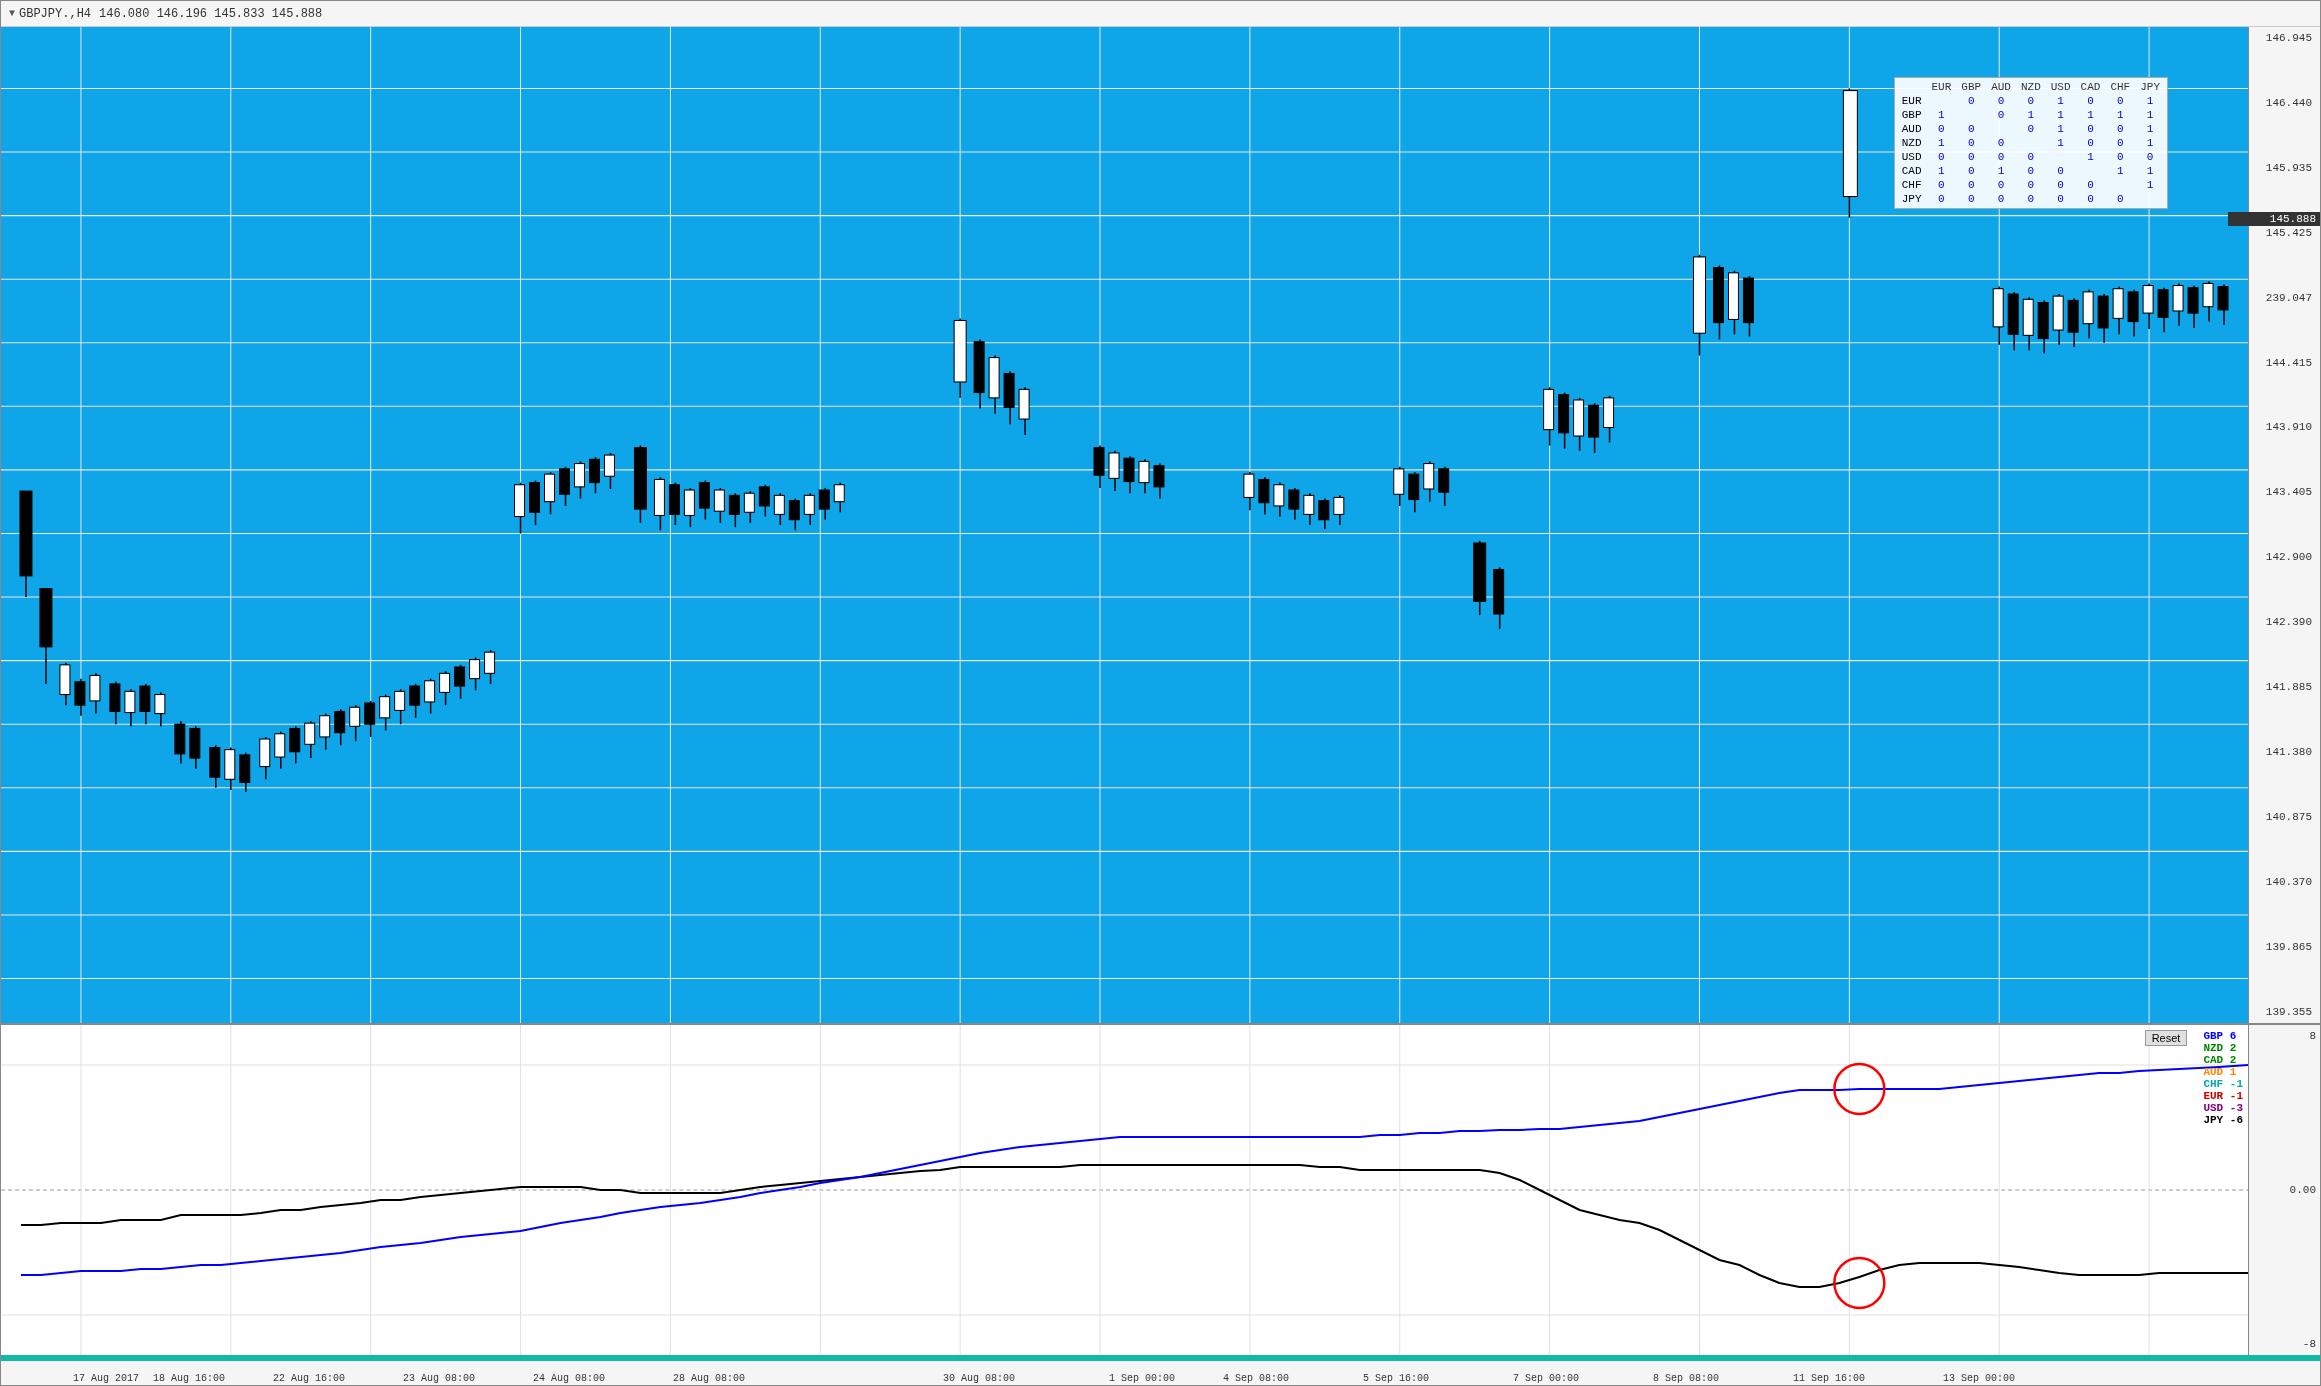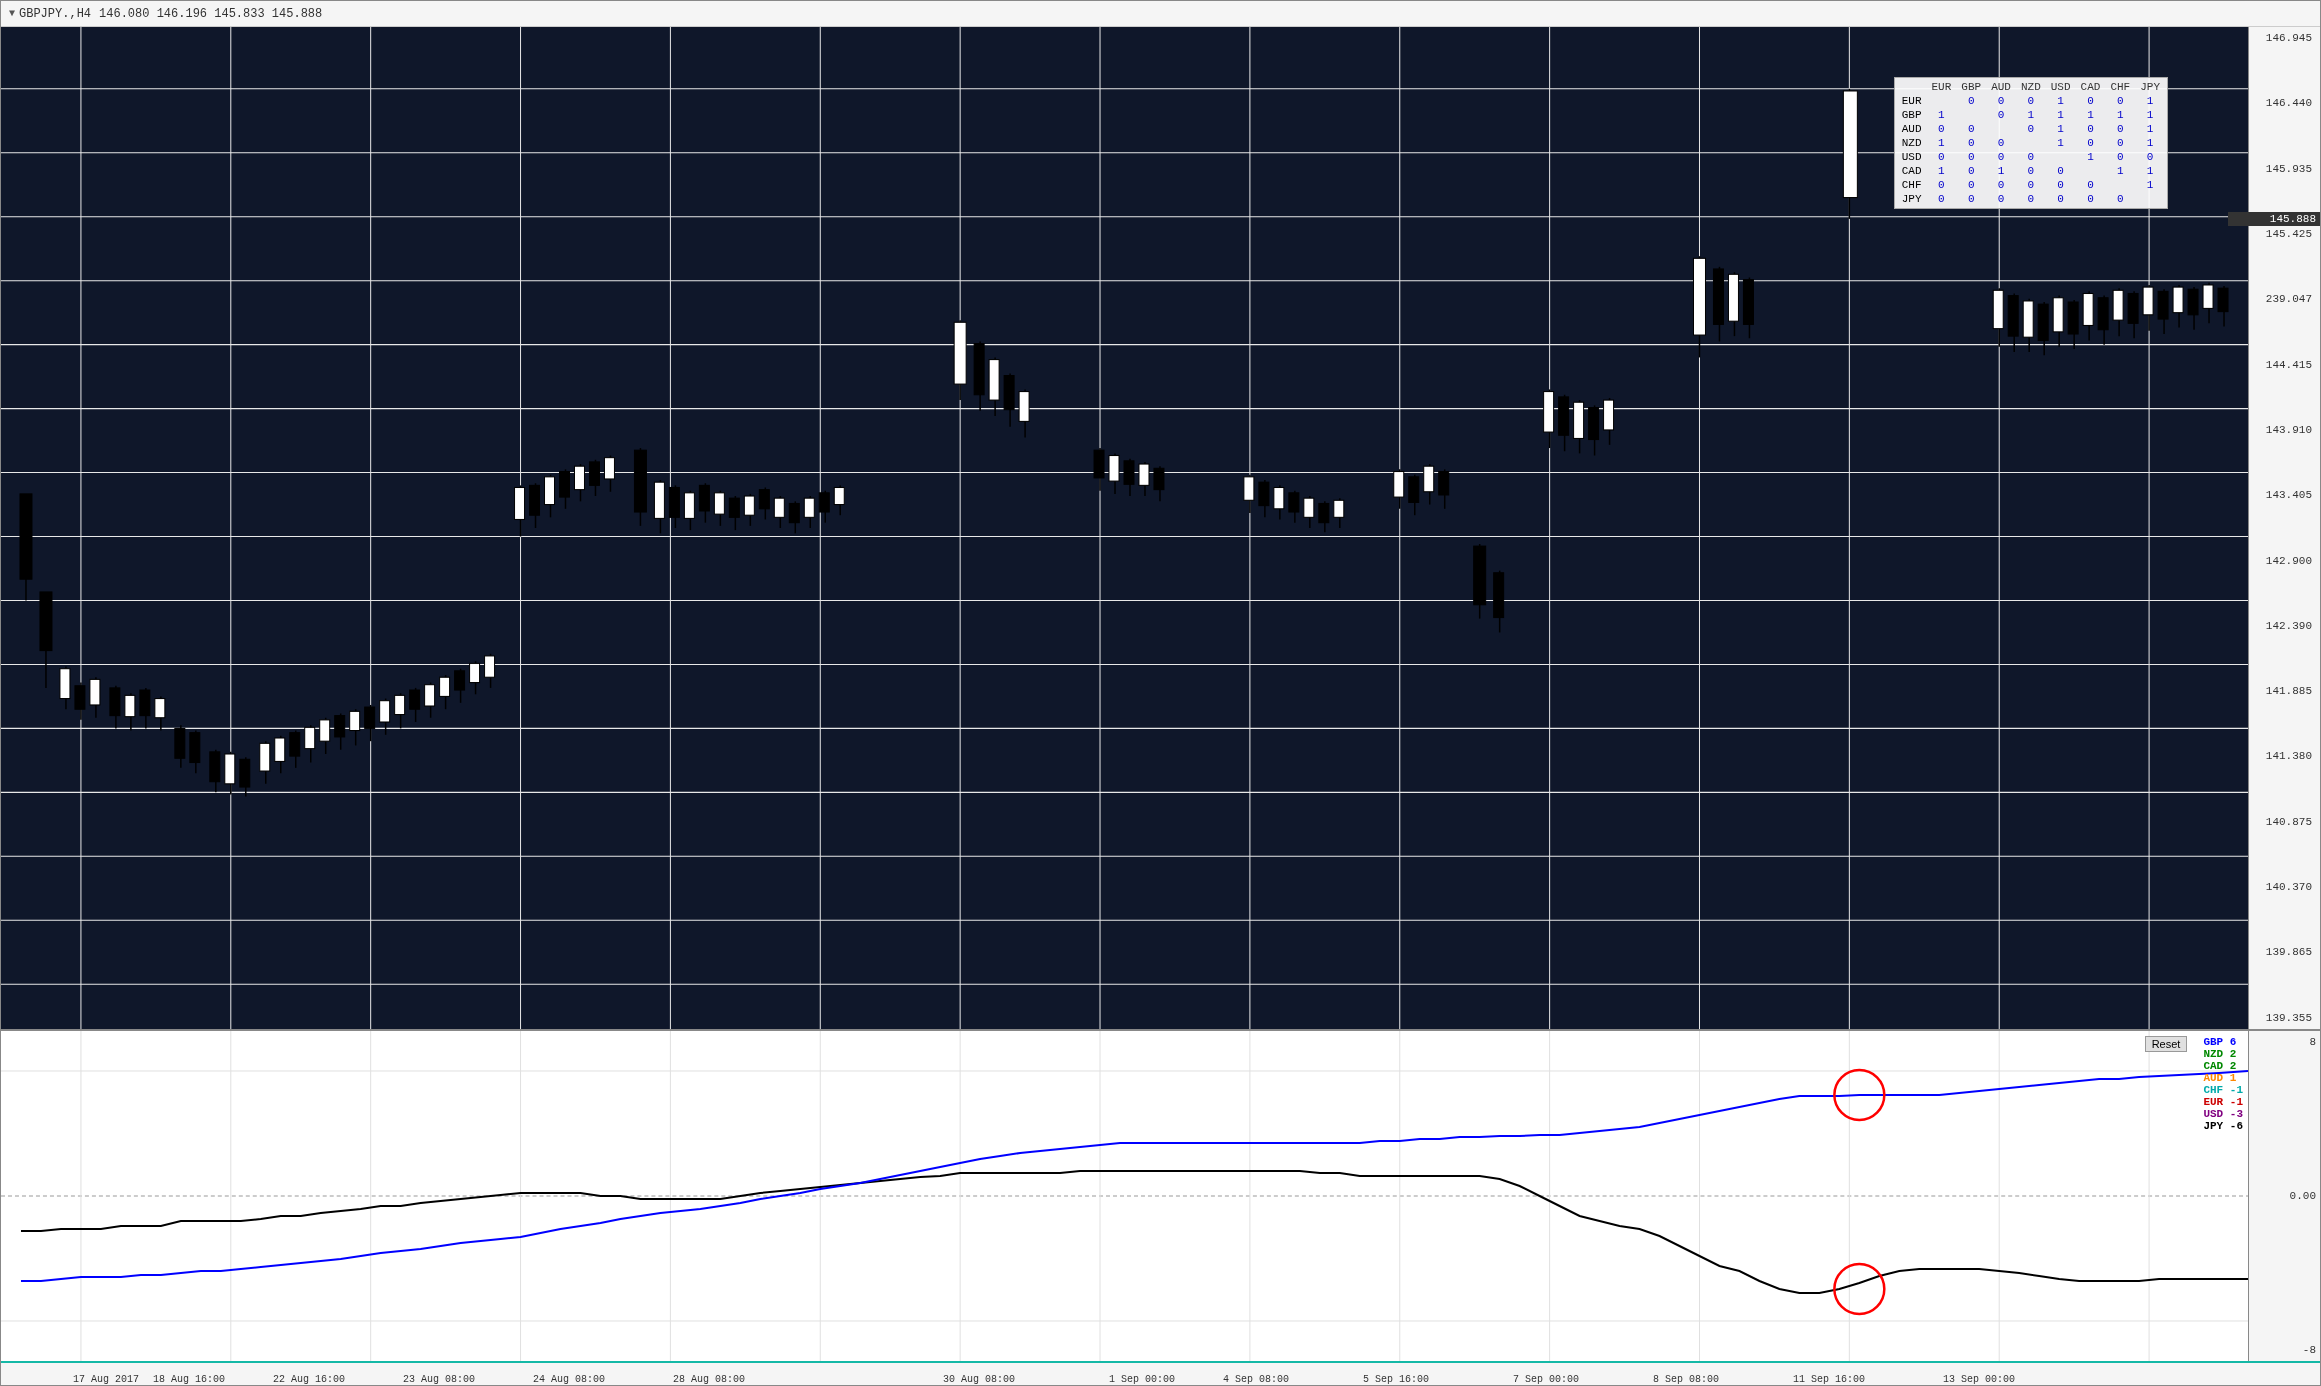--- a/index.html
+++ b/index.html
@@ -37,21 +37,21 @@
     }
     
     .upper-chart-area {
       display: flex;
       flex: 1;
       position: relative;
       border-bottom: 2px solid #888;
     }
     .chart-canvas-upper {
       flex: 1;
-      background: #0f172a;
+      background: #0ea5e9;
       position: relative;
       overflow: hidden;
     }
     
     .price-axis {
       width: 72px;
       background: #f5f5f5;
       border-left: 1px solid #888;
       display: flex;
       flex-direction: column;
@@ -713,21 +713,21 @@
       </svg>
     </div>
 
     <div class="indicator-axis">
       <div class="price-label">8</div>
       <div class="price-label">0.00</div>
       <div class="price-label">-8</div>
     </div>
   </div>
 
-  <div style="height:24px; background:#f5f5f5; border-top:2px solid #14b8a6; position:relative; display:flex; align-items:center;">
+  <div style="height:30px; background:#f5f5f5; border-top:6px solid #14b8a6; position:relative; display:flex; align-items:center;">
     <div style="width:72px; flex-shrink:0;"></div>
     <div style="flex:1; position:relative; font-size:10px; color:#333;">
       <span style="position:absolute; left:0px;">17 Aug 2017</span>
       <span style="position:absolute; left:80px;">18 Aug 16:00</span>
       <span style="position:absolute; left:200px;">22 Aug 16:00</span>
       <span style="position:absolute; left:330px;">23 Aug 08:00</span>
       <span style="position:absolute; left:460px;">24 Aug 08:00</span>
       <span style="position:absolute; left:600px;">28 Aug 08:00</span>
       <span style="position:absolute; left:730px;margin-top:36px;">29 Aug 08:00</span>
       <span style="position:absolute; left:870px;">30 Aug 08:00</span>

